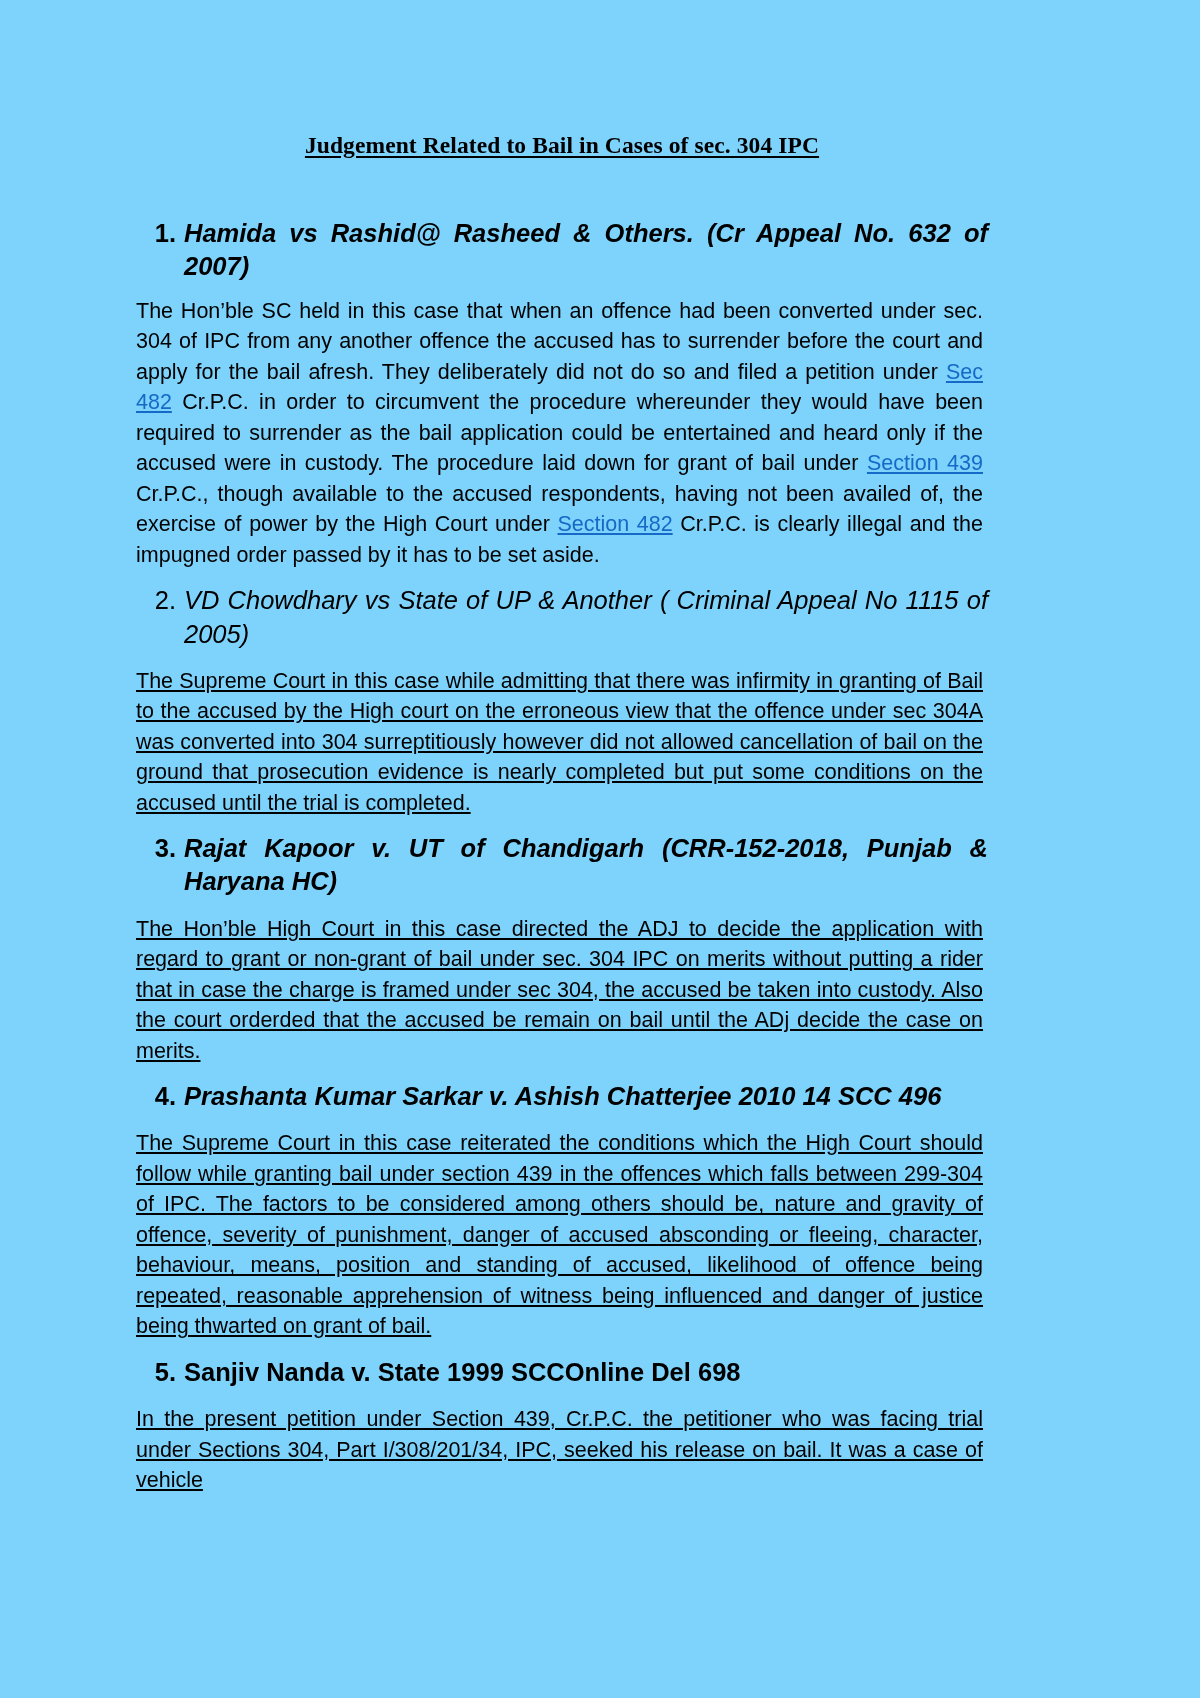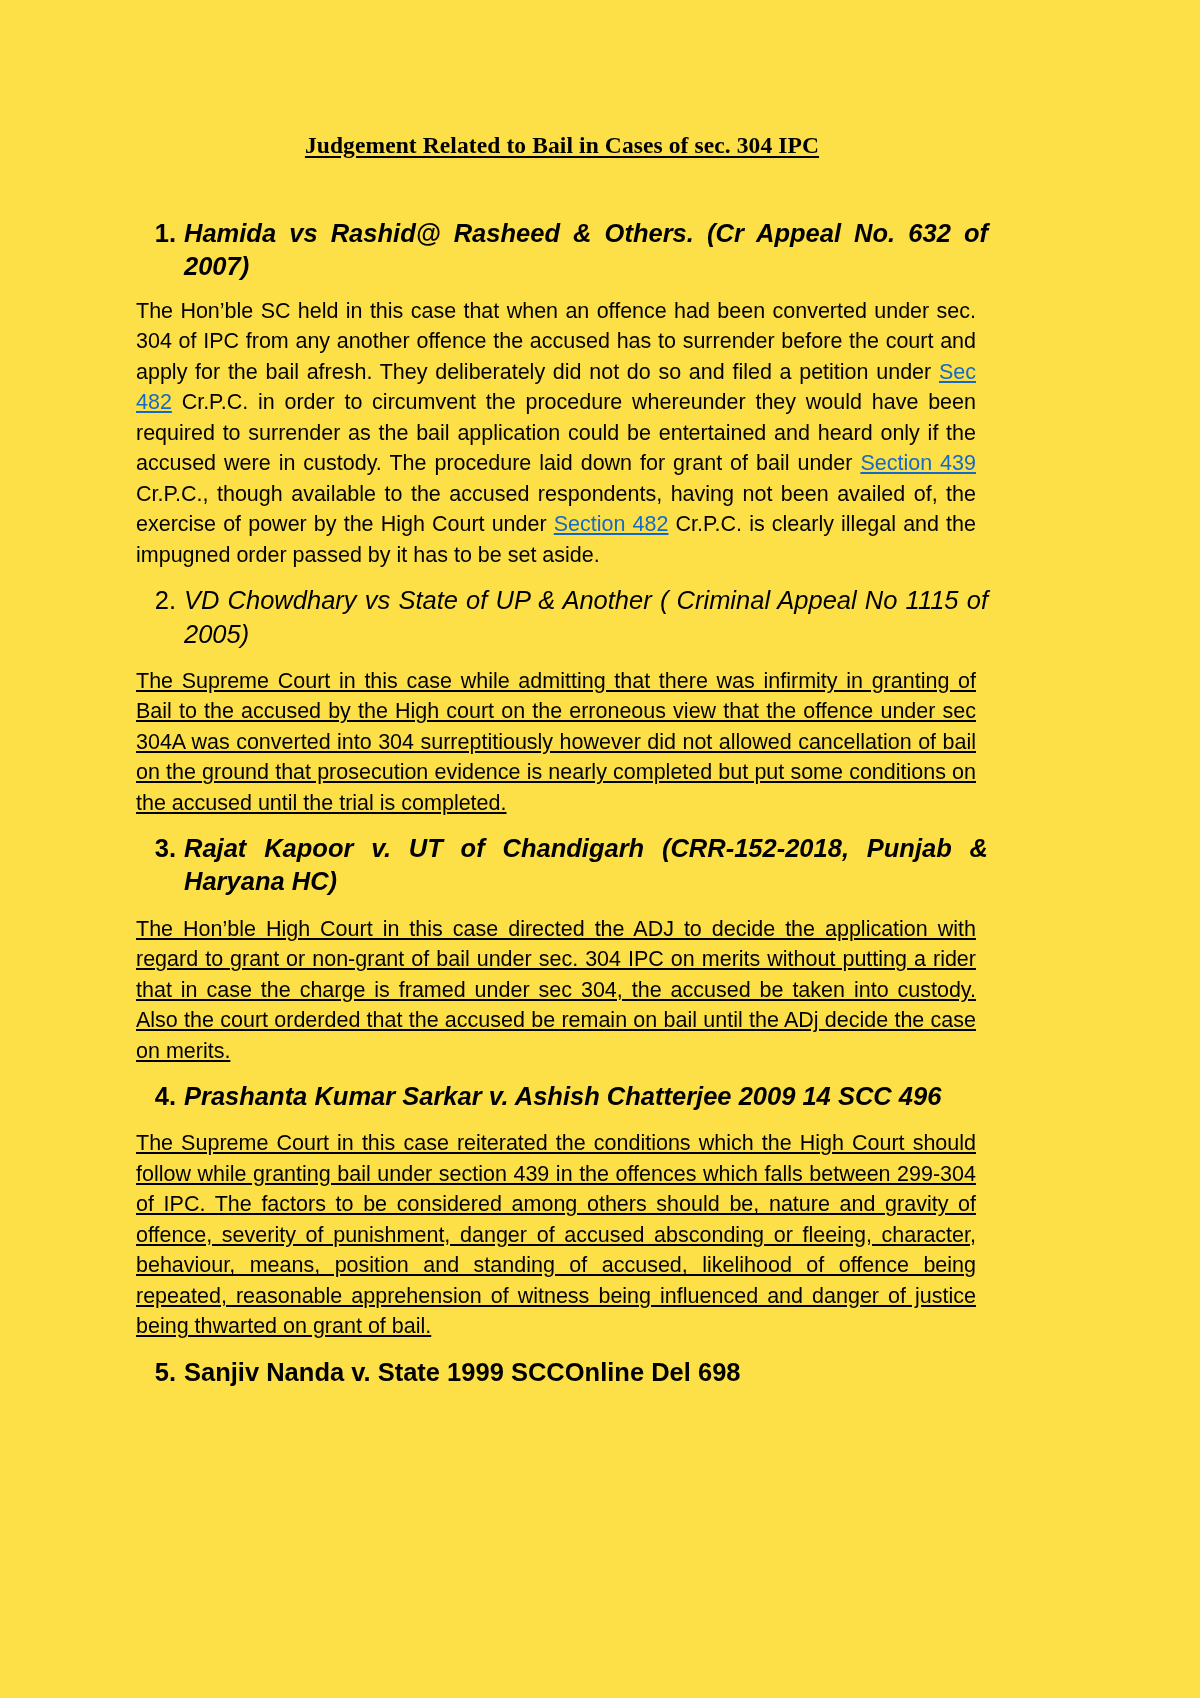--- a/index.html
+++ b/index.html
@@ -5,21 +5,21 @@
 <style>
   html, body {
     margin: 0;
     padding: 0;
     background: #ffffff;
   }
   .page {
     position: relative;
     width: 1200px;
     height: 1698px;
-    background: #fde047;
+    background: #7dd3fc;
     box-sizing: border-box;
     overflow: hidden;
     font-family: "Liberation Sans", sans-serif;
     color: #000000;
   }
   .content {
     position: absolute;
     left: 136px;
     top: 130px;
     width: 852px;
@@ -83,21 +83,21 @@
     text-align-last: left;
     font-style: italic;
   }
 
   
   p.body {
     font-size: 21.5px;
     line-height: 1.42;
     text-align: justify;
     text-align-last: left;
-    margin: 13px 12px 14px 0;
+    margin: 13px 5px 14px 0;
     word-spacing: 0px;
     font-weight: 500;
   }
   p.body.tight-top { margin-top: 15px; text-decoration: underline; }
 
   a.sec-link {
     color: #1569C7;
     text-decoration: underline;
     text-underline-offset: 2px;
   }
@@ -136,27 +136,28 @@
         <div class="case-heading bold justify">
           <span class="num">3.</span>
           <span class="htext">Rajat Kapoor v. UT of Chandigarh (CRR-152-2018, Punjab &amp; Haryana HC)</span>
         </div>
         <p class="body tight-top">The Hon’ble High Court in this case directed the ADJ to decide the application with regard to grant or non-grant of bail under sec. 304 IPC on merits without putting a rider that in case the charge is framed under sec 304, the accused be taken into custody. Also the court orderded that the accused be remain on bail until the ADj decide the case on merits.</p>
       </li>
 
       <li class="case-item">
         <div class="case-heading bold justify">
           <span class="num">4.</span>
-          <span class="htext">Prashanta Kumar Sarkar v. Ashish Chatterjee 2009 14 SCC 496</span>
+          <span class="htext">Prashanta Kumar Sarkar v. Ashish Chatterjee 2010 14 SCC 496</span>
         </div>
         <p class="body tight-top">The Supreme Court in this case reiterated the conditions which the High Court should follow while granting bail under section 439 in the offences which falls between 299-304 of IPC. The factors to be considered among others should be, nature and gravity of offence, severity of punishment, danger of accused absconding or fleeing, character, behaviour, means, position and standing of accused, likelihood of offence being repeated, reasonable apprehension of witness being influenced and danger of justice being thwarted on grant of bail.</p>
       </li>
 
       <li class="case-item">
         <div class="case-heading bold">
           <span class="num">5.</span>
           <span class="htext">Sanjiv Nanda v. State 1999 SCCOnline Del 698</span>
         </div>
+        <p class="body tight-top">In the present petition under Section 439, Cr.P.C. the petitioner who was facing trial under Sections 304, Part I/308/201/34, IPC, seeked his release on bail. It was a case of vehicle</p>
       </li>
 
     </ol>
   </div>
 </div>
 
 </body></html>

